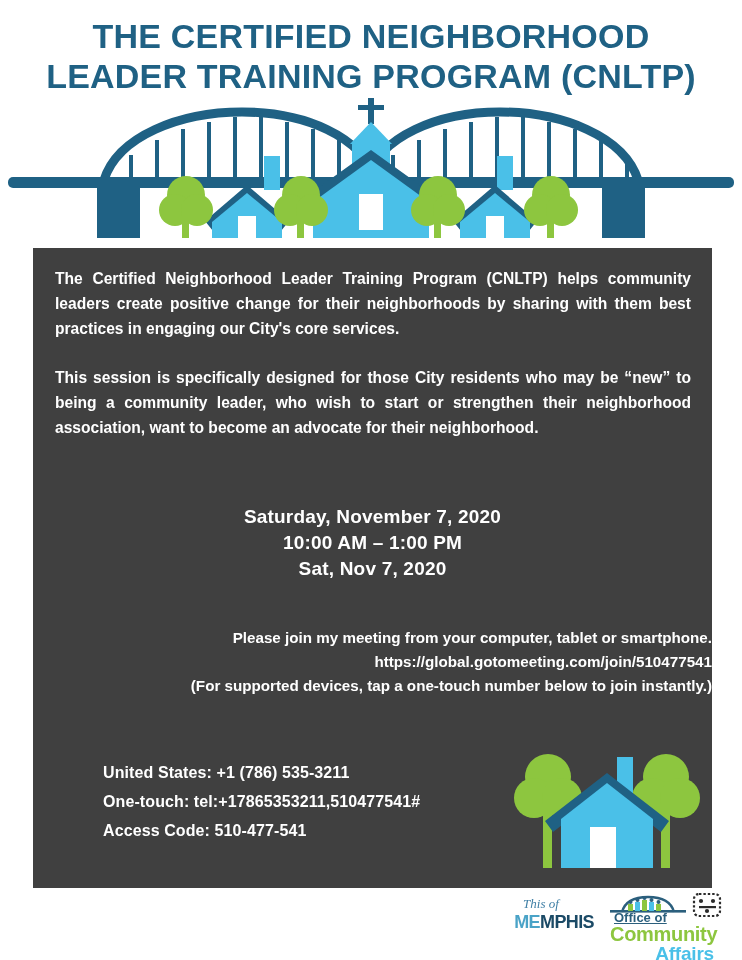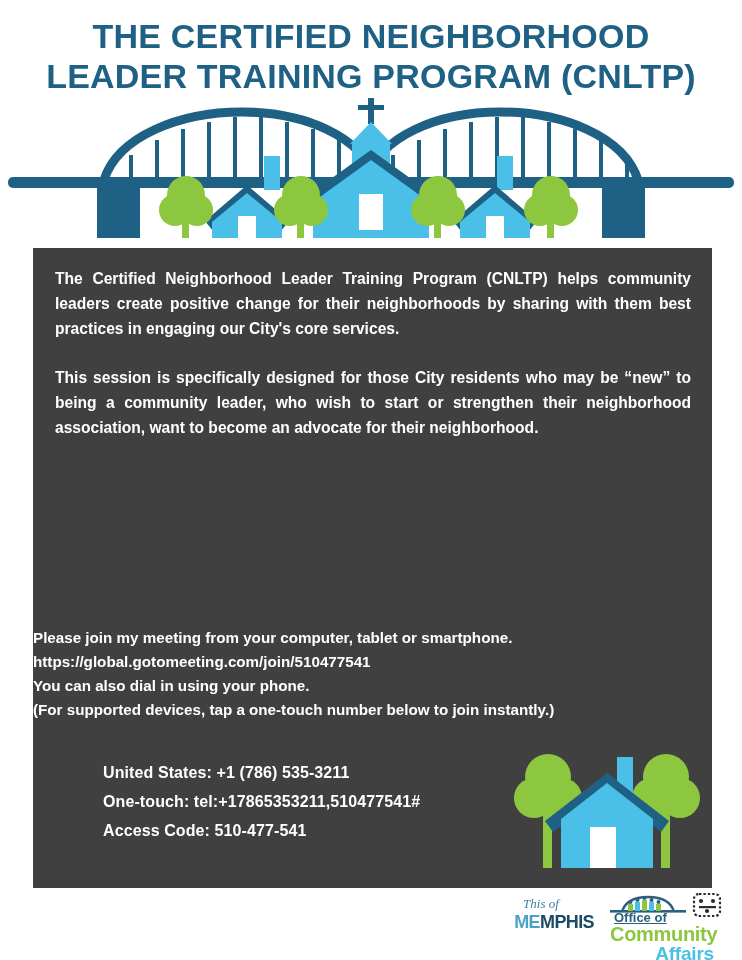--- a/index.html
+++ b/index.html
@@ -86,21 +86,21 @@
     line-height: 26px;
     letter-spacing: 0.2px;
   }
 
   
   .meet-block {
     position: absolute;
     left: 0;
     top: 378px;
     width: 679px;
-    text-align: left;
+    text-align: right;
   }
   .meet-line {
     color: #ffffff;
     font-size: 15.2px;
     font-weight: bold;
     line-height: 24px;
   }
 
   
   .dial-block {
@@ -332,25 +332,29 @@
   </svg>
 </div>
 
 <div class="panel">
 
   <div class="para-wrap">
     <p class="para">The Certified Neighborhood Leader Training Program (CNLTP) helps community leaders create positive change for their neighborhoods by sharing with them best practices in engaging our City's core services.</p>
     <p class="para">This session is specifically designed for those City residents who may be “new” to being a community leader, who wish to start or strengthen their neighborhood association, want to become an advocate for their neighborhood.</p>
   </div>
 
+  <div class="date-block">
+    <div class="date-line">Saturday, November 7, 2020</div>
+    <div class="date-line">10:00 AM – 1:00 PM</div>
+    <div class="date-line">Sat, Nov 7, 2020</div>
+  </div>
 
   <div class="meet-block">
     <div class="meet-line">Please join my meeting from your computer, tablet or smartphone.</div>
     <div class="meet-line">https://global.gotomeeting.com/join/510477541</div>
-    <div class="meet-line">You can also dial in using your phone.</div>
     <div class="meet-line">(For supported devices, tap a one-touch number below to join instantly.)</div>
   </div>
 
   <div class="dial-block">
     <div class="dial-line">United States: +1 (786) 535-3211</div>
     <div class="dial-line">One-touch: tel:+17865353211,510477541#</div>
     <div class="dial-line">Access Code: 510-477-541</div>
   </div>
 
   <div class="house-graphic">

